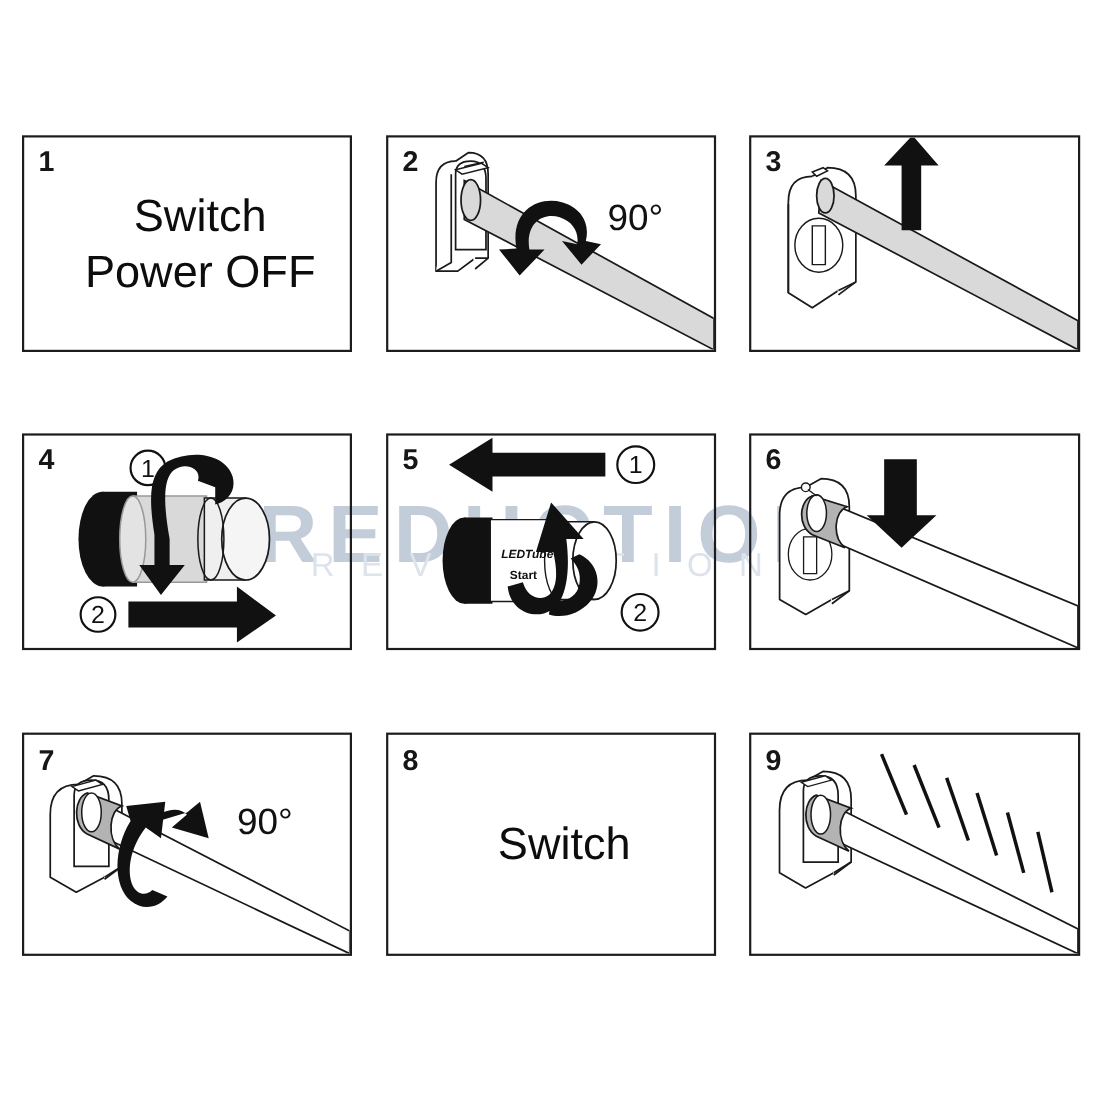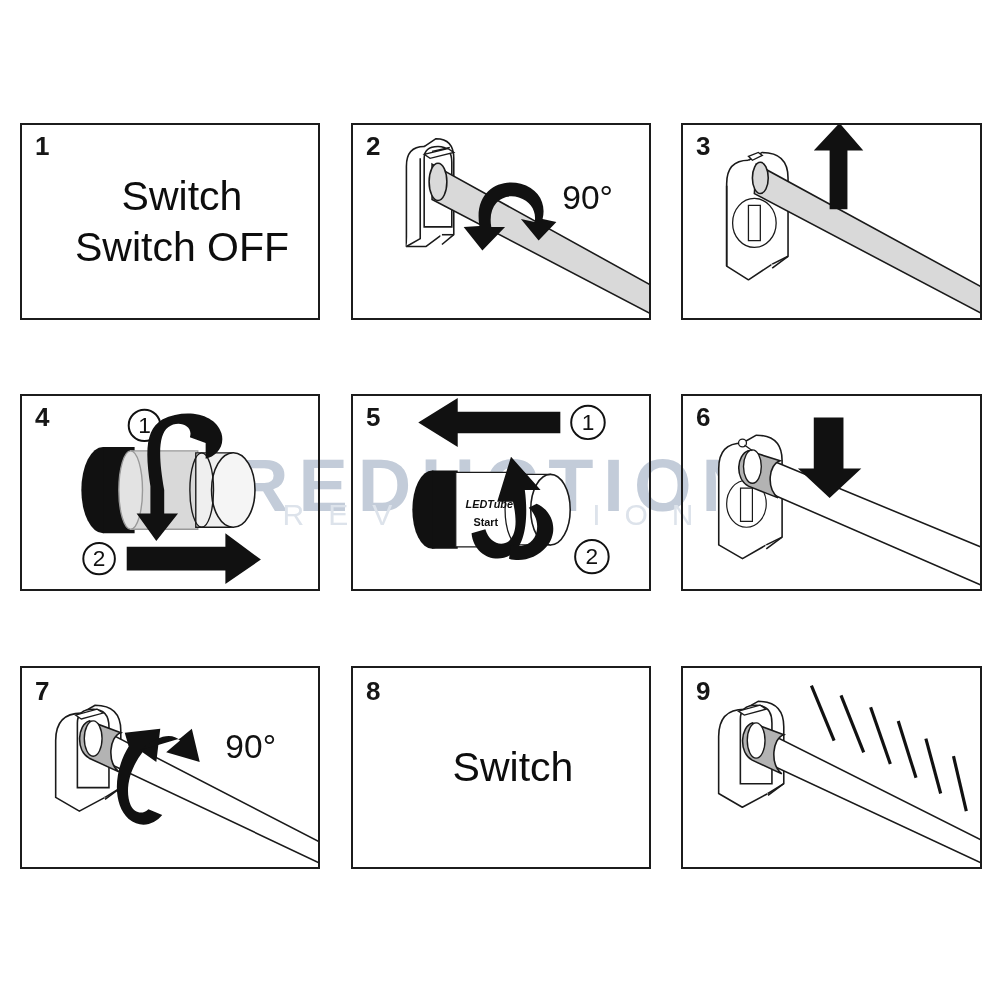--- a/index.html
+++ b/index.html
@@ -83,21 +83,21 @@
     padding-left:24px;
     box-sizing:border-box;
   }
   .text-panel .line{
     font-size:41px;
     color:#0d0d0d;
     line-height:1.22;
     white-space:nowrap;
   }
 
-  .svgwrap{position:absolute;left:10px;top:0;width:100%;height:100%;}
+  .svgwrap{position:absolute;left:0;top:0;width:100%;height:100%;}
   svg{display:block;width:100%;height:100%;}
 
   .deg{
     font-family:"Liberation Sans","DejaVu Sans",sans-serif;
     font-size:34px;
     fill:#111111;
   }
   .cnum{
     font-family:"Liberation Sans","DejaVu Sans",sans-serif;
     font-size:23px;
@@ -125,21 +125,21 @@
 
   <div class="watermark wm-top">REDUCTION</div>
   <div class="watermark wm-bot">REVOLUTION</div>
 
   <div class="grid">
 
     <div class="panel r1 c1">
       <div class="pnum">1</div>
       <div class="text-panel">
         <div class="line">Switch</div>
-        <div class="line">Switch OFF</div>
+        <div class="line">Power OFF</div>
       </div>
     </div>
 
     <div class="panel r1 c2">
       <div class="pnum">2</div>
       <div class="svgwrap">
         <svg viewBox="0 0 300 197" preserveAspectRatio="none">
 
           <g stroke="#1a1a1a" stroke-width="1.6" fill="#ffffff" stroke-linejoin="round">
             <path d="M44,96 L44,42 Q44,22 62,22 Q80,22 80,42 L80,112 L64,124 L44,124 Z"></path>

